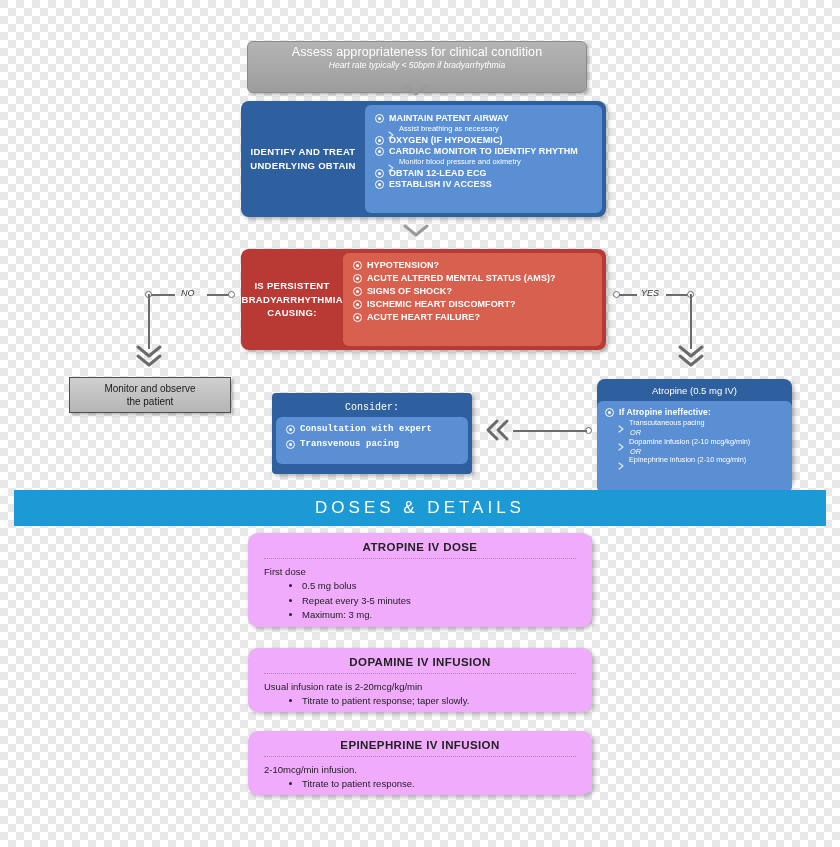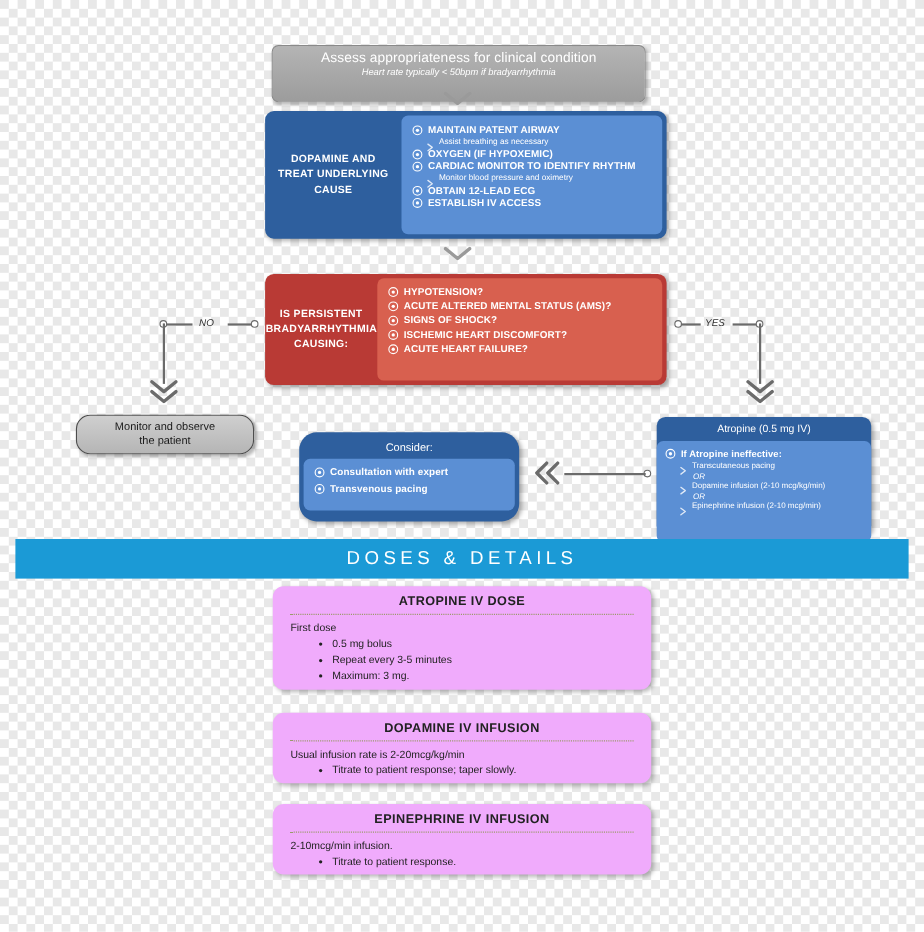--- a/index.html
+++ b/index.html
@@ -106,32 +106,32 @@
   .conn-label {
     position:absolute; font-size:9px; font-style:italic; color:#333;
     background: transparent; padding: 0 3px;
   }
 
   
   #monitor {
     left: 69px; top: 377px; width: 162px; height: 36px;
     background: linear-gradient(#cfcfcf, #b5b5b5);
     border: 1.5px solid #4d4d4d;
-    border-radius: 13px;
+    border-radius: 0;
     box-shadow: 2px 2px 3px rgba(0,0,0,0.28);
     display:flex; align-items:center; justify-content:center;
     text-align:center; color:#1a1a1a; font-size:10px; line-height:1.3;
   }
 
   
   #consider {
     left: 272px; top: 393px; width: 200px; height: 81px;
-    background:#2e5f9e; border-radius:16px;
+    background:#2e5f9e; border-radius:4px;
     box-shadow: 2px 2px 4px rgba(0,0,0,0.3);
-    padding: 4px; box-sizing:border-box;
+    padding: 4px; box-sizing:border-box;font-family:Liberation Mono, monospace;
   }
   #consider .title {
     color:#fff; font-size:10px; text-align:center; padding: 5px 0 4px;
   }
   #consider .inner {
     background:#5b8fd4; border-radius:6px; padding:7px 10px; box-sizing:border-box;
     color:#fff; height: 47px;
   }
 
   
@@ -187,21 +187,21 @@
   <div class="t2">Heart rate typically &lt; 50bpm if bradyarrhythmia</div>
 </div>
 
 <div class="chev-down" style="left:403px; top:83px;">
   <svg width="26" height="14" viewBox="0 0 26 14">
       <path d="M2 2 L13 11 L24 2" fill="none" stroke="#9a9a9a" stroke-width="3" stroke-linecap="round" stroke-linejoin="round"></path>
     </svg>
 </div>
 
 <div class="node" id="identify">
-  <div class="left">DOPAMINE AND TREAT UNDERLYING CAUSE</div>
+  <div class="left">IDENTIFY AND TREAT UNDERLYING OBTAIN</div>
   <div class="right">
 
     <div class="bullet-row">
       <span class="b-dot">
           <i></i>
         </span>
       <span class="b-main">MAINTAIN PATENT AIRWAY</span>
     </div>
     <div class="sub-row">
       <span class="s-chev">

